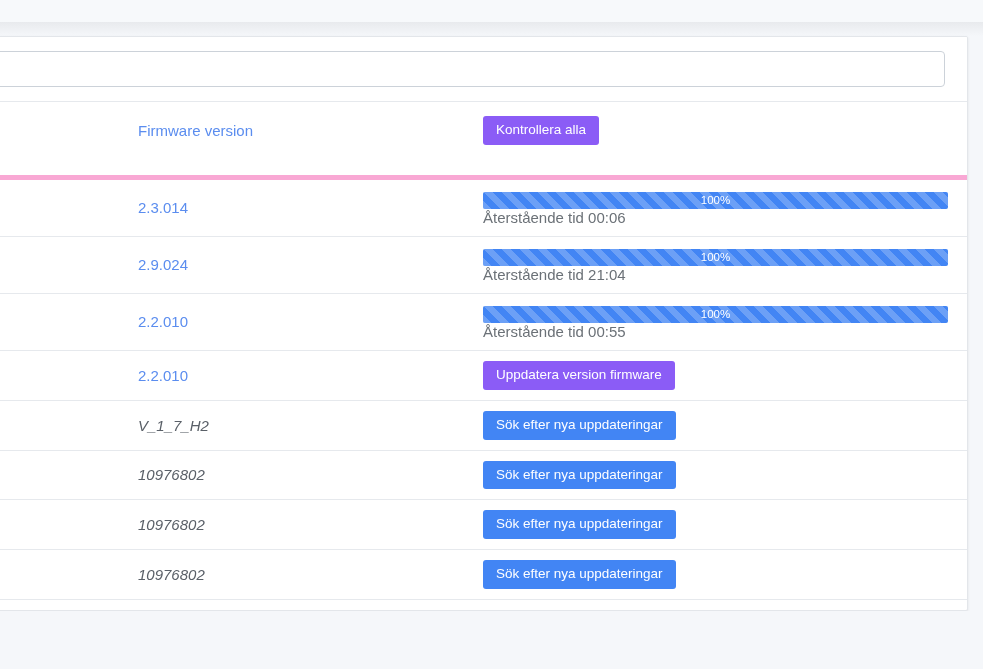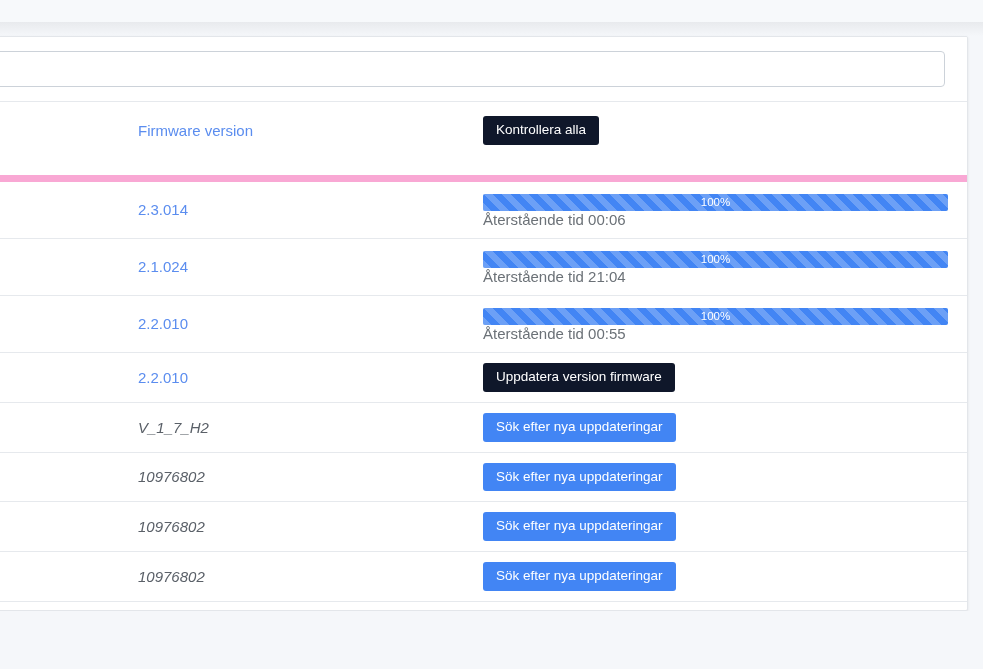--- a/index.html
+++ b/index.html
@@ -73,21 +73,21 @@
     border-collapse: collapse;
     table-layout: fixed;
   }
   table.fw-table col.c-sel     { width: 177px; }
   table.fw-table col.c-version { width: 345px; }
   table.fw-table col.c-action  { width: 486px; }
 
   .fw-table thead th {
     text-align: left;
     padding: 14px 12px 30px 0;
-    border-bottom: 7px solid #f9a8d4;
+    border-bottom: 5px solid #f9a8d4;
     font-weight: normal;
     font-size: 15px;
     vertical-align: middle;
     height: 56px;
   }
   .fw-table tbody td {
     padding: 10px 12px 10px 0;
     border-bottom: 1px solid #e6e9ed;
     font-size: 15px;
     color: #5a6068;
@@ -119,21 +119,21 @@
     border: none;
     border-radius: 3px;
     color: #ffffff;
     font-size: 13.5px;
     font-family: "Liberation Sans", sans-serif;
     padding: 7px 13px;
     cursor: pointer;
     line-height: 1.1;
     white-space: nowrap;
   }
-  .btn-danger  { background: #0f172a; }
+  .btn-danger  { background: #8b5cf6; }
   .btn-primary { background: #4285f4; }
 
   .progress-wrap { padding-top: 2px; }
   .progress {
     position: relative;
     width: 465px;
     height: 17px;
     background: #e9ecef;
     border-radius: 2px;
     overflow: hidden;
@@ -221,21 +221,21 @@
                 <div class="progress">
                   <div class="progress-bar" style="width: 100%;"></div>
                   <div class="progress-label">100%</div>
                 </div>
                 <div class="remaining">Återstående tid 00:06</div>
               </div>
             </td>
           </tr>
           <tr>
             <td></td>
-            <td><a class="ver-link" href="#">2.1.024</a></td>
+            <td><a class="ver-link" href="#">2.9.024</a></td>
             <td>
               <div class="progress-wrap">
                 <div class="progress">
                   <div class="progress-bar" style="width: 100%;"></div>
                   <div class="progress-label">100%</div>
                 </div>
                 <div class="remaining">Återstående tid 21:04</div>
               </div>
             </td>
           </tr>

